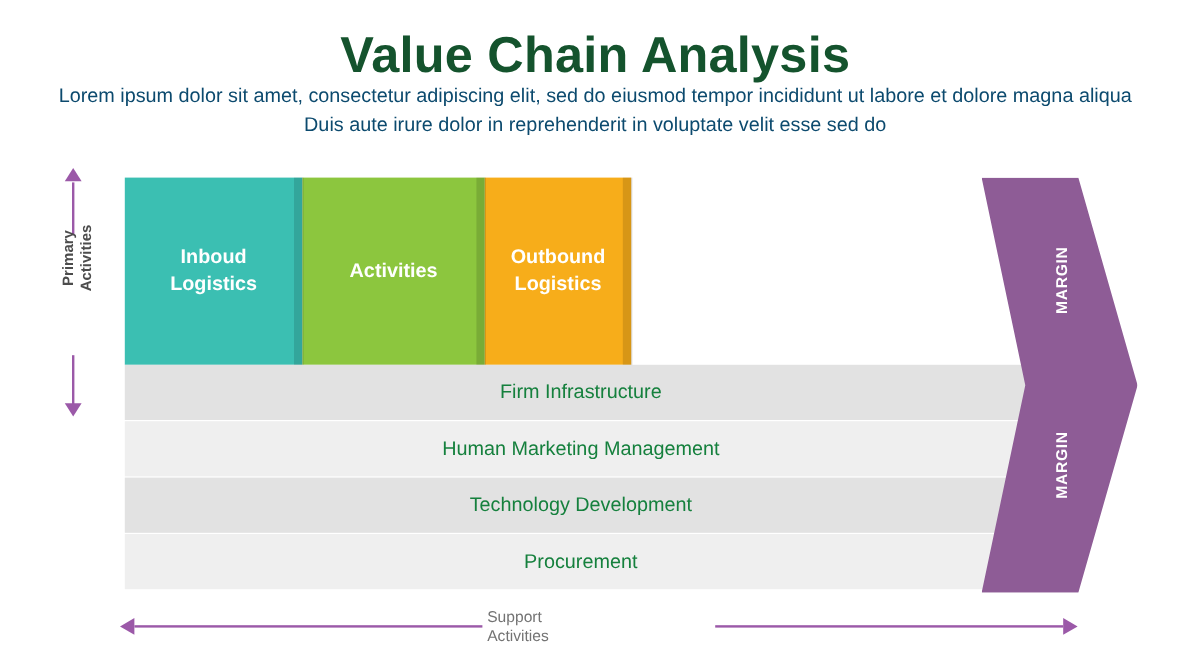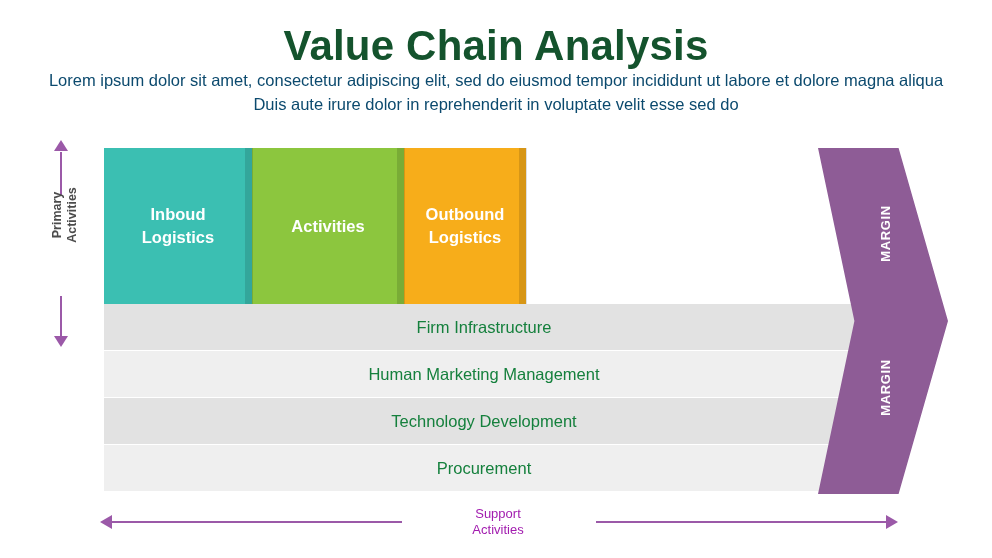--- a/index.html
+++ b/index.html
@@ -186,24 +186,23 @@
     border-top: 7px solid transparent;
     border-bottom: 7px solid transparent;
   }
   .h-head.left  { left: 100px;  border-right: 12px solid #9b59a8; }
   .h-head.right { left: 886px;  border-left: 12px solid #9b59a8; }
   .support-label {
     position: absolute;
     left: 406px;
     top: 8px;
     width: 184px;
-    text-align: center;
     font-size: 13px;
     line-height: 16px;
-    color: #a21caf;
+    color: #737373;
   }
 </style>
 </head>
 <body>
 
 <div class="page">
 
   <div class="title">Value Chain Analysis</div>
   <div class="subtitle">Lorem ipsum dolor sit amet, consectetur adipiscing elit, sed do eiusmod tempor incididunt ut labore et dolore magna aliqua Duis aute irure dolor in reprehenderit in voluptate velit esse sed do</div>
 

